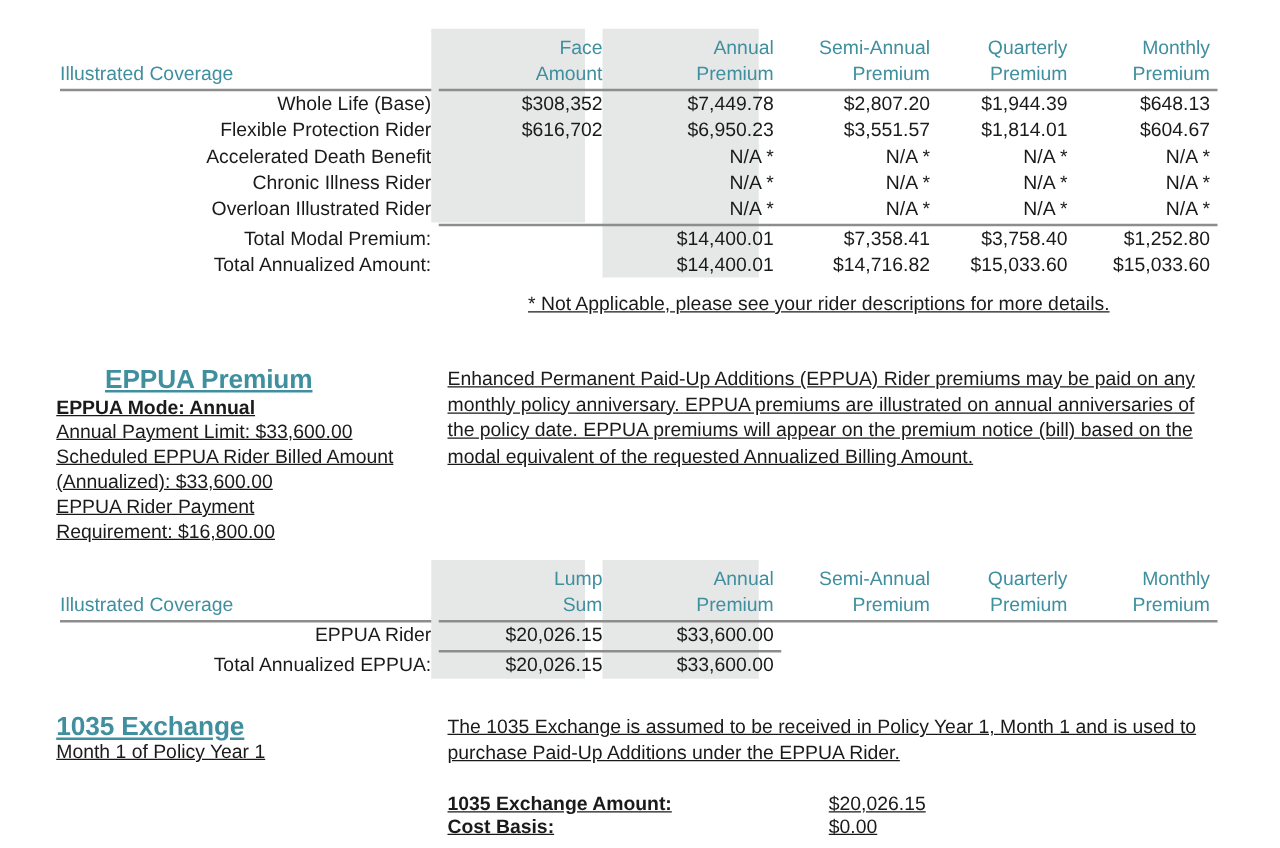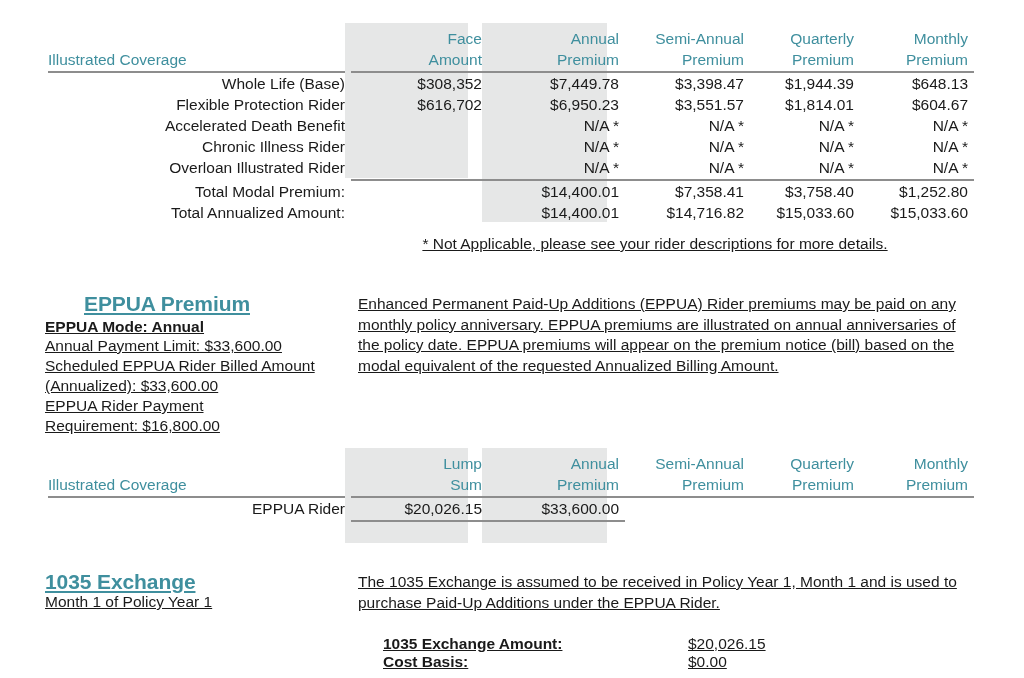--- a/index.html
+++ b/index.html
@@ -106,21 +106,21 @@
     line-height: 20.5px;
     color: #1a1a1a;
   }
   .footnote {
     font-size: 15.5px;
     color: #1a1a1a;
     text-align: center;
   }
   .kv-label { font-weight: bold; font-size: 15.5px; line-height: 20px; }
   .kv-val { font-size: 15.5px; line-height: 20px; }
-  .nowrap { white-space: nowrap; margin-left: 25px; }
+  .nowrap { white-space: nowrap; }
   .pre { white-space: pre-line; }
 </style>
 </head>
 <body>
 
 <div class="shade" style="left:345px; top:23px; width:123px; height:155px;"></div>
 <div class="shade" style="left:482px; top:23px; width:125px; height:199px;"></div>
 
 <div class="tbl" style="left:48px; top:28px; width:920px;">
   <table>
@@ -153,21 +153,21 @@
         <td colspan="5">
             <div class="rule" style="margin-left:6px;"></div>
           </td>
       </tr>
     </thead>
     <tbody>
       <tr>
         <td class="cell-label">Whole Life (Base)</td>
         <td class="cell-num">$308,352</td>
         <td class="cell-num">$7,449.78</td>
-        <td class="cell-num">$3,398.47</td>
+        <td class="cell-num">$2,807.20</td>
         <td class="cell-num">$1,944.39</td>
         <td class="cell-num">$648.13</td>
       </tr>
       <tr>
         <td class="cell-label">Flexible Protection Rider</td>
         <td class="cell-num">$616,702</td>
         <td class="cell-num">$6,950.23</td>
         <td class="cell-num">$3,551.57</td>
         <td class="cell-num">$1,814.01</td>
         <td class="cell-num">$604.67</td>
@@ -284,20 +284,28 @@
         <td>
             <div class="rule-none"></div>
           </td>
         <td colspan="2">
             <div class="rule" style="margin-left:6px; margin-right:12px;"></div>
           </td>
         <td colspan="3">
             <div class="rule-none"></div>
           </td>
       </tr>
+      <tr>
+        <td class="cell-label bold">Total Annualized EPPUA:</td>
+        <td class="cell-num bold">$20,026.15</td>
+        <td class="cell-num bold">$33,600.00</td>
+        <td class="cell-num bold"></td>
+        <td class="cell-num bold"></td>
+        <td class="cell-num bold"></td>
+      </tr>
     </tbody>
   </table>
 </div>
 
 <div class="abs sec-title" style="left:45px; top:570px;">1035 Exchange</div>
 <div class="abs sec-sub" style="left:45px; top:592px;">Month 1 of Policy Year 1</div>
 <div class="abs para" style="left:358px; top:572px; width:600px;">The 1035 Exchange is assumed to be received in Policy Year 1, Month 1 and is used to purchase Paid-Up Additions under the EPPUA Rider.</div>
 
 <div class="abs kv-label nowrap" style="left:358px; top:634px;">1035 Exchange Amount:</div>
 <div class="abs kv-val nowrap" style="left:663px; top:634px;">$20,026.15</div>

